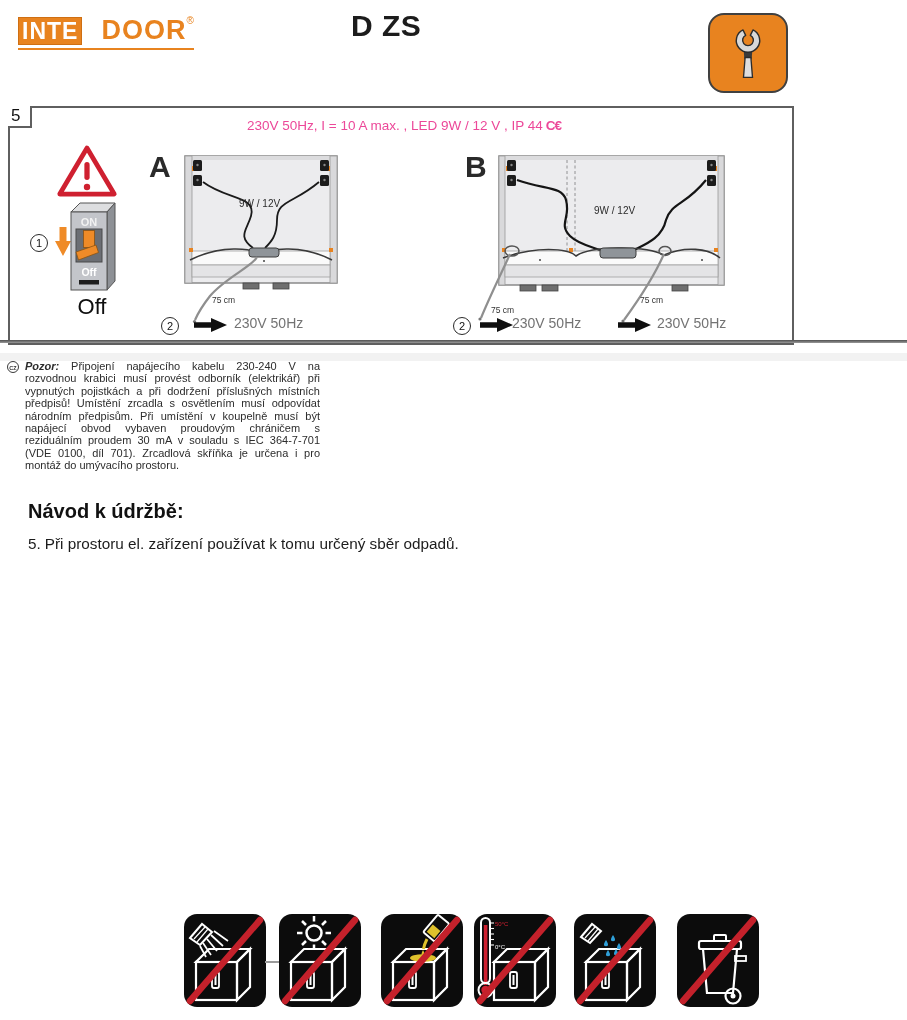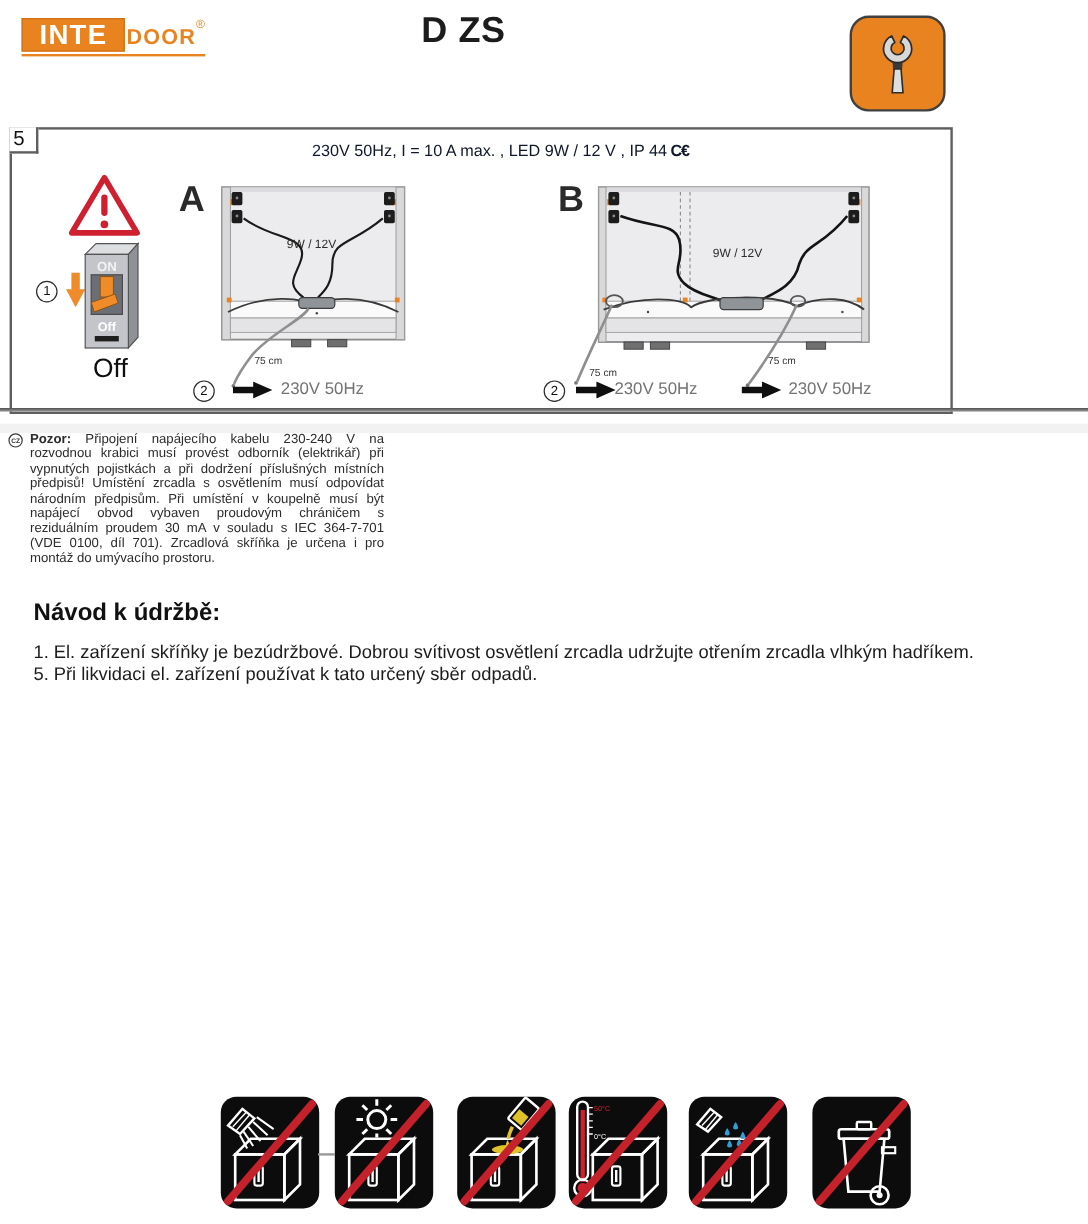--- a/index.html
+++ b/index.html
@@ -2,33 +2,33 @@
 <html><head>
 <meta charset="utf-8">
 <style>
   html,body{margin:0;padding:0;background:#fff;}
   .page{position:relative;width:907px;height:1020px;background:#fff;overflow:hidden;
         font-family:"Liberation Sans",sans-serif;color:#1c1c1c;}
 
   
   .logo{position:absolute;left:18px;top:15px;padding-bottom:2px;border-bottom:2.5px solid #e8831f;white-space:nowrap;}
   .logo-inte{display:inline-block;background:#e8831f;border:1.5px solid #cf6f12;color:#fff;
-             font-weight:700;font-size:23px;line-height:26px;padding:0 14px;letter-spacing:1px;}
-  .logo-door{color:#e8831f;font-weight:700;font-size:18px;letter-spacing:1px;padding-left:1px;}
+             font-weight:700;font-size:23px;line-height:26px;padding:0 3px;letter-spacing:1px;}
+  .logo-door{color:#e8831f;font-weight:700;font-size:27px;letter-spacing:1px;padding-left:19px;}
   .logo-reg{color:#e8831f;font-size:10px;vertical-align:top;}
   .page-title{position:absolute;left:351px;top:9px;font-size:30px;font-weight:700;color:#1c1c1c;letter-spacing:.5px;}
   .wrench-badge{position:absolute;left:708px;top:13px;width:76px;height:76px;background:#e8831f;
                 border:2px solid #404040;border-radius:16px;display:flex;align-items:center;justify-content:center;}
 
   
   .panel{position:absolute;left:8px;top:106px;width:782px;height:235px;border:2px solid #5f5f5f;}
   .step-tab{position:absolute;left:-2px;top:-2px;width:19px;height:20px;background:#fff;
             border-right:2px solid #5f5f5f;border-bottom:2px solid #5f5f5f;
             font-size:17px;line-height:19px;padding-left:3px;color:#111;}
-  .spec{position:absolute;left:250px;top:10px;font-size:13.5px;color:#0f172a;white-space:nowrap;text-align:center;}
+  .spec{position:absolute;left:237px;top:10px;font-size:13.5px;color:#ec4899;white-space:nowrap;text-align:center;}
   .ce{letter-spacing:-1px;margin-left:3px;font-weight:600;}
   .warn-tri{position:absolute;left:46px;top:35px;}
   .circ{position:absolute;width:16px;height:16px;border:1.3px solid #2a2a2a;border-radius:50%;
         font-size:11px;line-height:16px;text-align:center;color:#111;background:#fff;}
   .c1{left:20px;top:126px;} .c2a{left:151px;top:209px;} .c2b{left:443px;top:209px;}
   .oarrow{position:absolute;left:45px;top:119px;}
   .switch-svg{position:absolute;left:56px;top:92px;}
   .switch-cap{position:absolute;left:50px;top:186px;width:64px;text-align:center;font-size:22px;color:#0f0f0f;}
   .dlabel{position:absolute;font-size:30px;font-weight:700;color:#2a2a2a;}
   .dlabel.a{left:139px;top:42px;} .dlabel.b{left:455px;top:42px;}
@@ -41,21 +41,21 @@
 
   
   .hr1{position:absolute;left:0;top:340px;width:907px;height:3px;background:linear-gradient(#4f4f4f,#9a9a9a);}
   .hr2{position:absolute;left:0;top:353px;width:907px;height:8px;background:#f2f2f2;}
 
   
   .pozor{position:absolute;left:4px;top:360px;width:316px;padding-left:21px;box-sizing:border-box;
          font-size:11px;line-height:12.4px;text-align:justify;color:#2c2c2c;}
   .cz-badge{position:absolute;left:3px;top:1px;width:12px;height:12px;border:1px solid #3a3a3a;border-radius:50%;
             font-size:5.5px;line-height:12px;text-align:center;font-weight:700;color:#333;box-sizing:border-box;}
-  .pozor-label{font-weight:700;}
+  .pozor-label{font-weight:700;font-style:italic;}
 
   
   .mh{position:absolute;left:28px;top:500px;font-size:20px;font-weight:700;color:#111;}
   .mlist{position:absolute;left:28px;top:534px;width:879px;font-size:15.3px;line-height:19.2px;color:#1c1c1c;}
   .mi{padding-left:21px;text-indent:-21px;}
   .mi .num{margin-right:4px;}
   .mi.clip{white-space:nowrap;overflow:hidden;}
 
   
   .pict{position:absolute;top:913px;width:84px;height:95px;}
@@ -225,24 +225,21 @@
 
   <div class="pozor">
     <span class="cz-badge">CZ</span>
     <span class="pozor-label">Pozor:</span>
     <span>Připojení napájecího kabelu 230-240 V na rozvodnou krabici musí provést odborník (elektrikář) při vypnutých pojistkách a při dodržení příslušných místních předpisů! Umístění zrcadla s osvětlením musí odpovídat národním předpisům. Při umístění v koupelně musí být napájecí obvod vybaven proudovým chráničem s reziduálním proudem 30 mA v souladu s IEC 364-7-701 (VDE 0100, díl 701). Zrcadlová skříňka je určena i pro montáž do umývacího prostoru.</span>
   </div>
 
   <div class="mh">Návod k údržbě:</div>
   <div class="mlist">
     <div class="mi">
-      <span class="num">1.</span><span>El. zařízení skříňky je bezúdržbové. Dobrou svítivost osvětlení zrcadla udržujte otřením zrcadla vlhkým hadříkem.</span>
-    </div>
-    <div class="mi">
-      <span class="num">5.</span><span>Při likvidaci el. zařízení používat k tato určený sběr odpadů.</span>
+      <span class="num">5.</span><span>Při prostoru el. zařízení používat k tomu určený sběr odpadů.</span>
     </div>
   </div>
 
   <svg class="pict p1" viewBox="0 0 84 95">
     <rect x="1" y="1" width="82" height="93" rx="13" fill="#0c0c0c"></rect>
     <g stroke="#fff" stroke-width="2.2" fill="none">
       <rect x="13" y="49" width="41" height="38"></rect>
       <polygon points="13,49 54,49 67,36 26,36"></polygon>
       <polygon points="54,87 54,49 67,36 67,74"></polygon>
       <rect x="29" y="59" width="7" height="16" rx="2" stroke-width="1.8"></rect>

